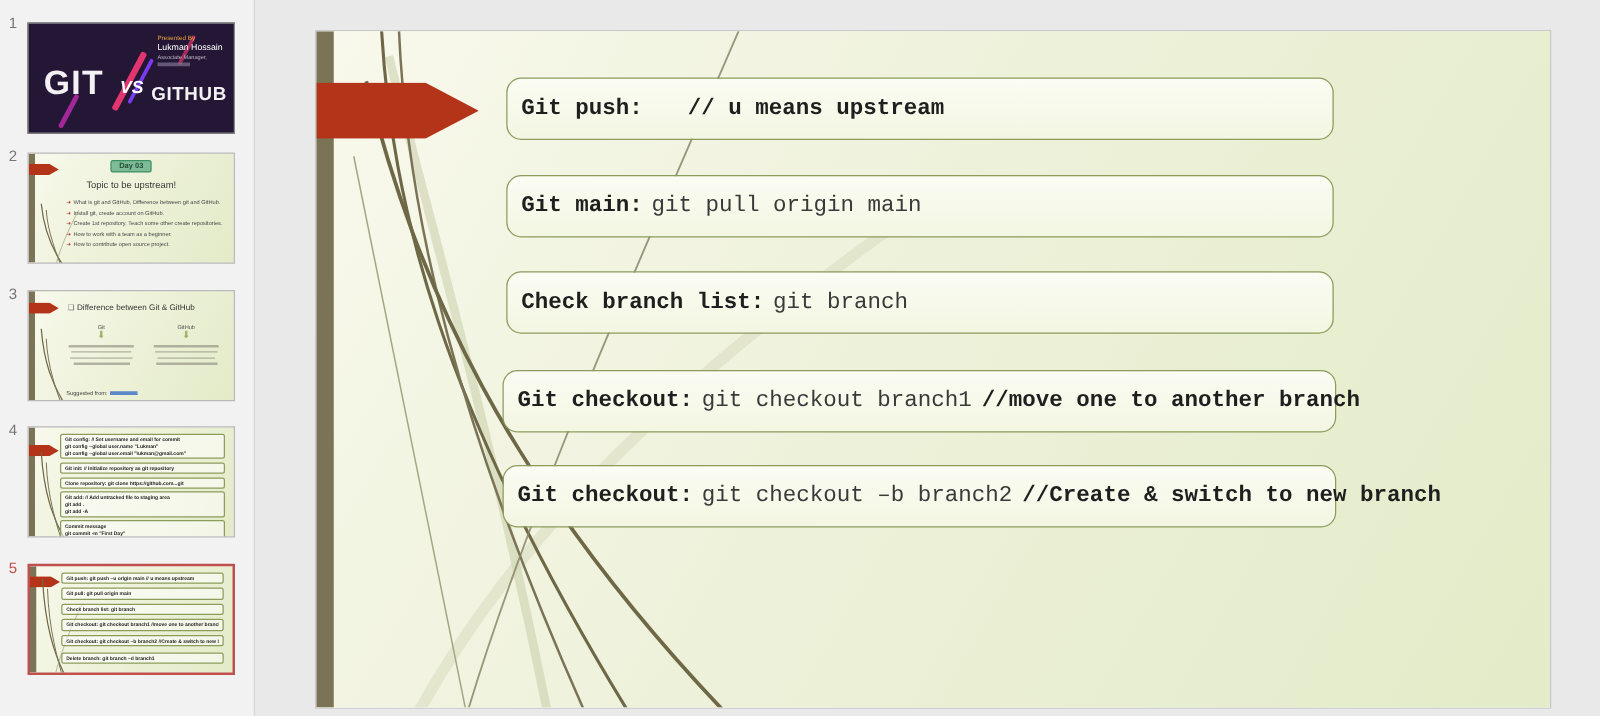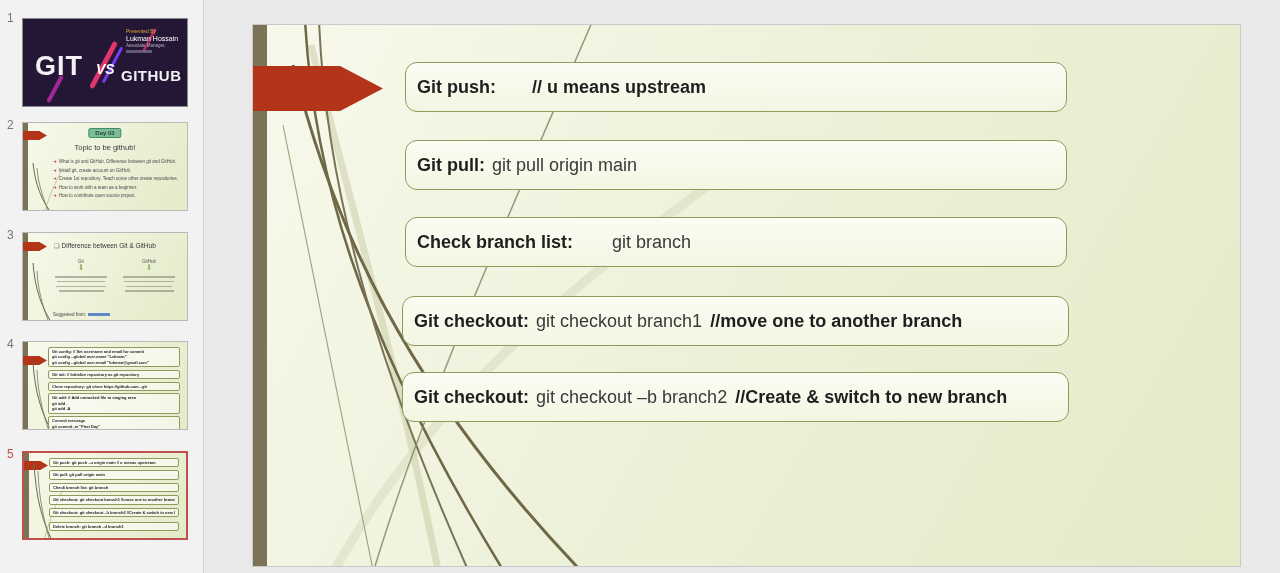--- a/index.html
+++ b/index.html
@@ -79,21 +79,21 @@
   .tiny-stack { position:absolute; left:25px; right:7px; top:5px; }
   .tiny-box {
     border:.5px solid #8d9c5d; border-radius:2px; background:rgba(255,255,255,.55);
     padding:1px 3px; margin-bottom:2.5px; color:#222; font-weight:bold;
   }
   .tiny-box div { font-size:4px; line-height:1.35; white-space:nowrap; overflow:hidden; }
   .t5-stack .tiny-box { margin-bottom:3px; }
   .t5-stack .tiny-box.gap-top { margin-top:5px; }
 
   
-  .canvas { position:absolute; left:204px; top:0; width:1076px; height:573px; background:#e9e9e9; }
+  .canvas { position:absolute; left:204px; top:0; width:1076px; height:573px; background:#e9e9e9;font-family:Liberation Mono, monospace; }
   .slide {
     position:absolute; left:49px; top:25px; width:987px; height:541px;
     background:linear-gradient(120deg,#f8f9ec 0%,#eff2dc 40%,#e3ebc8 100%);
     box-shadow:0 0 0 1px #c9c9c9; overflow:hidden;
   }
   .slide-bar { position:absolute; left:0; top:0; width:14px; height:100%; background:#7b7355; }
   .slide-arrow {
     position:absolute; left:0; top:41px; width:130px; height:45px; background:#b33418;
     clip-path:polygon(0 0,67% 0,100% 50%,67% 100%,0 100%);
   }
@@ -103,21 +103,21 @@
     position:absolute; left:152px; width:662px; height:50px;
     border:1.6px solid #8d9c5d; border-radius:12px;
     background:linear-gradient(180deg,#fbfcf3,#f3f6e2);
     display:flex; align-items:center; padding:0 11px;
     font-size:18px; color:#2f2f2f; white-space:nowrap; cursor:text;
   }
   .cmd-box .lbl { font-weight:bold; color:#1f1f1f; }
   .cmd-box .cmd { margin-left:7px; color:#3a3a3a; }
   .cmd-box .cmt { margin-left:8px; font-weight:bold; color:#1f1f1f; }
   .cmd-box.b1 .cmt { margin-left:36px; }
-  .b1 { top:37px; }  .b2 { top:115px; } .b3 { top:192px;gap:32px; }
+  .b1 { top:37px; }  .b2 { top:115px; } .b3 { top:192px; }
   .b4 { top:271px; left:149px; width:667px; }
   .b5 { top:347px; left:149px; width:667px; }
   .b6 { top:433px; }
 </style>
 </head>
 <body>
 
 <div class="bar bar-green"></div>
 <div class="bar bar-red"></div>
 
@@ -143,21 +143,21 @@
   <span class="slide-num" style="top:118px">2</span>
   <div class="thumb mini" style="top:122px">
     <div class="mini-bar"></div>
     <div class="mini-arrow" style="top:8px"></div>
     <svg class="mini-grass" width="60" height="93" viewBox="0 0 60 93">
       <path d="M 10 40 C 12 60, 18 78, 32 95" stroke="#6e6847" stroke-width="1" fill="none"></path>
       <path d="M 14 45 C 15 62, 22 80, 28 95" stroke="#7b7355" stroke-width=".8" fill="none"></path>
       <path d="M 20 95 C 25 75, 32 60, 40 45" stroke="#a5a582" stroke-width=".6" fill="none"></path>
     </svg>
     <div class="t2-badge">Day 03</div>
-    <div class="t2-title">Topic to be github!</div>
+    <div class="t2-title">Topic to be upstream!</div>
     <ul class="t2-bullets">
       <li><span class="blt">➜</span><span>What is git and GitHub, Difference between git and GitHub.</span></li>
       <li><span class="blt">➜</span><span>Install git, create account on GitHub.</span></li>
       <li><span class="blt">➜</span><span>Create 1st repository. Teach some other create repositories.</span></li>
       <li><span class="blt">➜</span><span>How to work with a team as a beginner.</span></li>
       <li><span class="blt">➜</span><span>How to contribute open source project.</span></li>
     </ul>
   </div>
 
   <span class="slide-num" style="top:228px">3</span>
@@ -268,21 +268,21 @@
       <path d="M 30 100 C 60 250, 90 400, 120 545" stroke="#a5a582" stroke-width="1.2" fill="none"></path>
     </svg>
     <div class="slide-bar"></div>
     <div class="slide-arrow"></div>
 
     <div class="cmd-box b1">
       <span class="lbl">Git push:</span>
       <span class="cmt">// u means upstream</span>
     </div>
     <div class="cmd-box b2">
-      <span class="lbl">Git pull:</span>
+      <span class="lbl">Git main:</span>
       <span class="cmd">git pull origin main</span>
       <span class="cmt"></span>
     </div>
     <div class="cmd-box b3">
       <span class="lbl">Check branch list:</span>
       <span class="cmd">git branch</span>
       <span class="cmt"></span>
     </div>
     <div class="cmd-box b4">
       <span class="lbl">Git checkout:</span>

